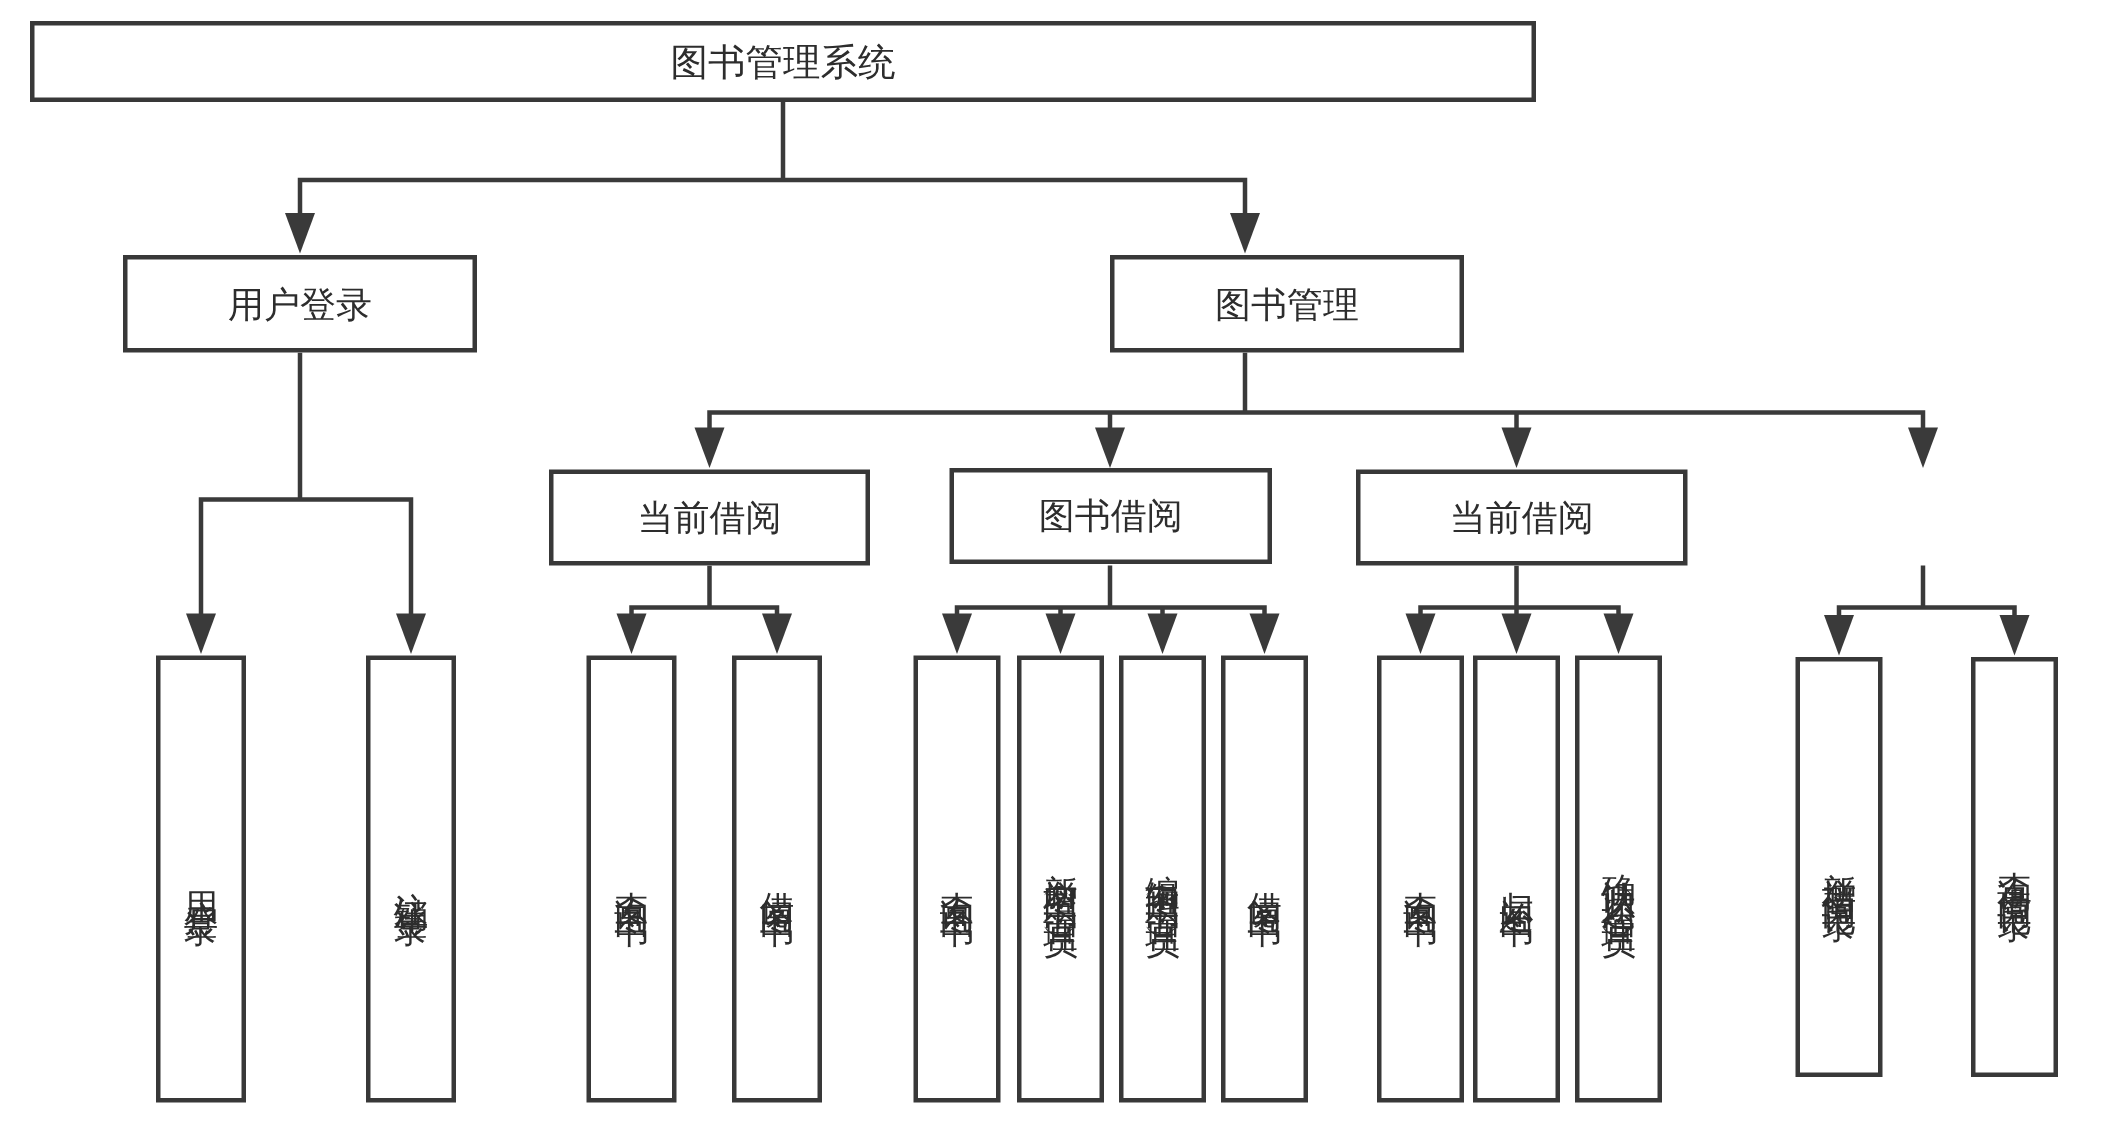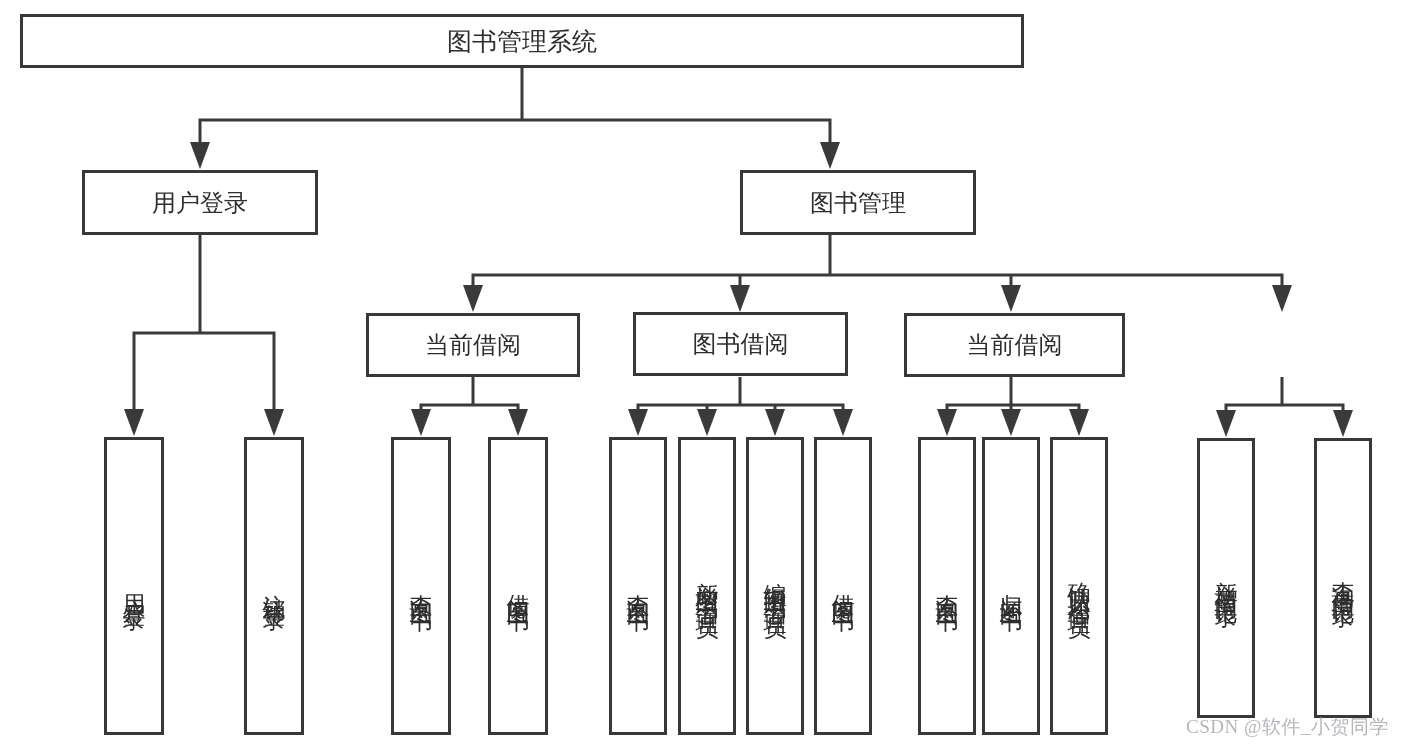--- a/index.html
+++ b/index.html
@@ -179,15 +179,14 @@
     <span class="vtext">确认归还（管理员）</span>
   </div>
 
   <div class="leaf l12">
     <span class="vtext">新增借阅记录</span>
   </div>
   <div class="leaf l13">
     <span class="vtext">查询借阅记录</span>
   </div>
 
-  <div class="watermark">CSDN @软件_小贺同学</div>
 
 </div>
 
 </body></html>

